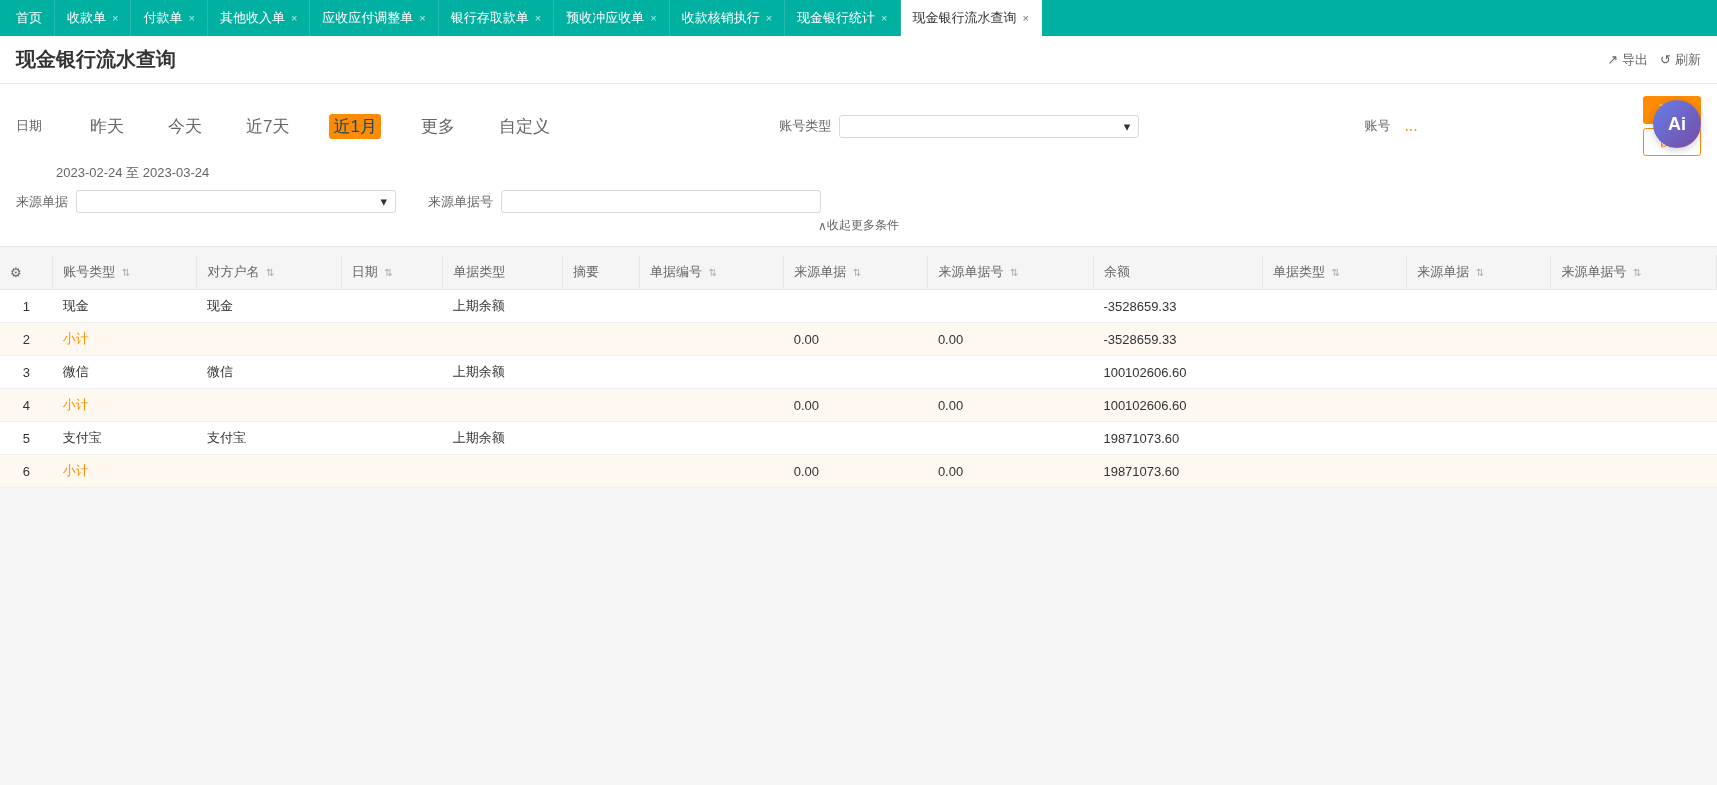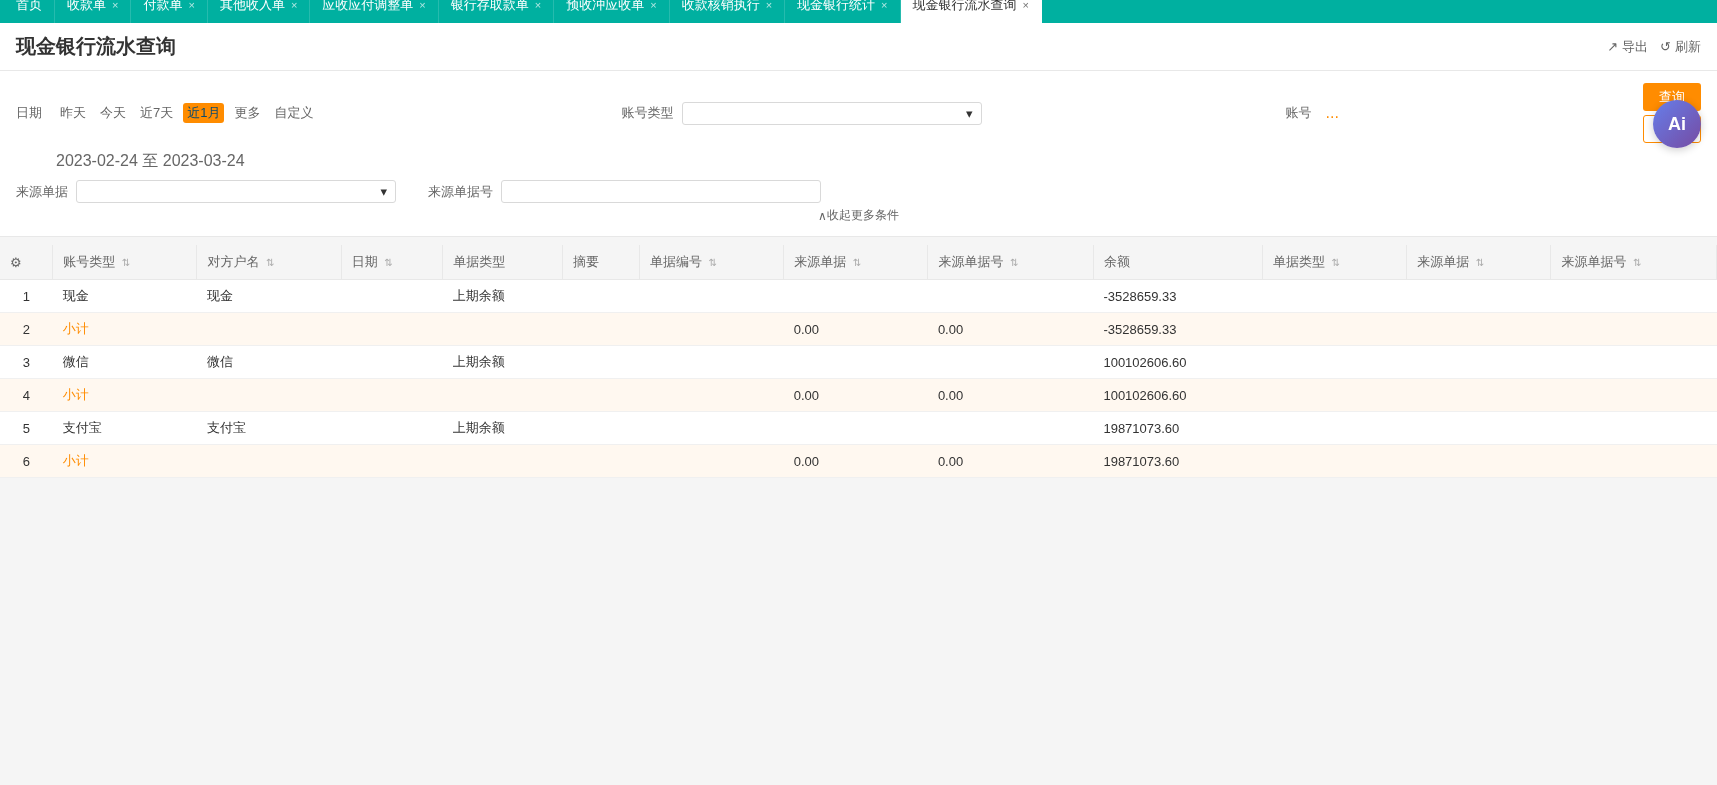--- a/index.html
+++ b/index.html
@@ -2,22 +2,22 @@
 <html><head>
   <meta charset="utf-8">
   <style>
     * { box-sizing: border-box; margin: 0; padding: 0; font-family: 'Microsoft YaHei', Arial, sans-serif; }
     body { background: #f5f5f5; font-size: 13px; color: #333; }
 
     
     .top-nav {
       background: #00b0a0;
       display: flex;
-      align-items: flex-end;
-      height: 23px;
+      align-items: center;
+      height: 36px;
       padding: 0 4px;
       overflow: hidden;
     }
     .nav-item {
       color: #fff;
       padding: 0 12px;
       height: 36px;
       display: flex;
       align-items: center;
       cursor: pointer;
@@ -82,30 +82,31 @@
     }
     .date-options {
       display: flex;
       align-items: center;
       gap: 6px;
     }
     .date-opt {
       color: #666;
       cursor: pointer;
       padding: 1px 4px;
-      font-size: 13px;
+      font-size: 17px;
+      margin-left: 30px;
     }
     .date-opt.active {
       background: #ff8c00;
       color: #0c4a6e;
       border-radius: 3px;
     }
     .date-range {
       color: #666;
-      font-size: 16px;
+      font-size: 13px;
       margin-left: 4px;
     }
     .filter-select {
       display: flex;
       align-items: center;
       border: 1px solid #d9d9d9;
       border-radius: 3px;
       padding: 3px 8px;
       min-width: 180px;
       cursor: pointer;

